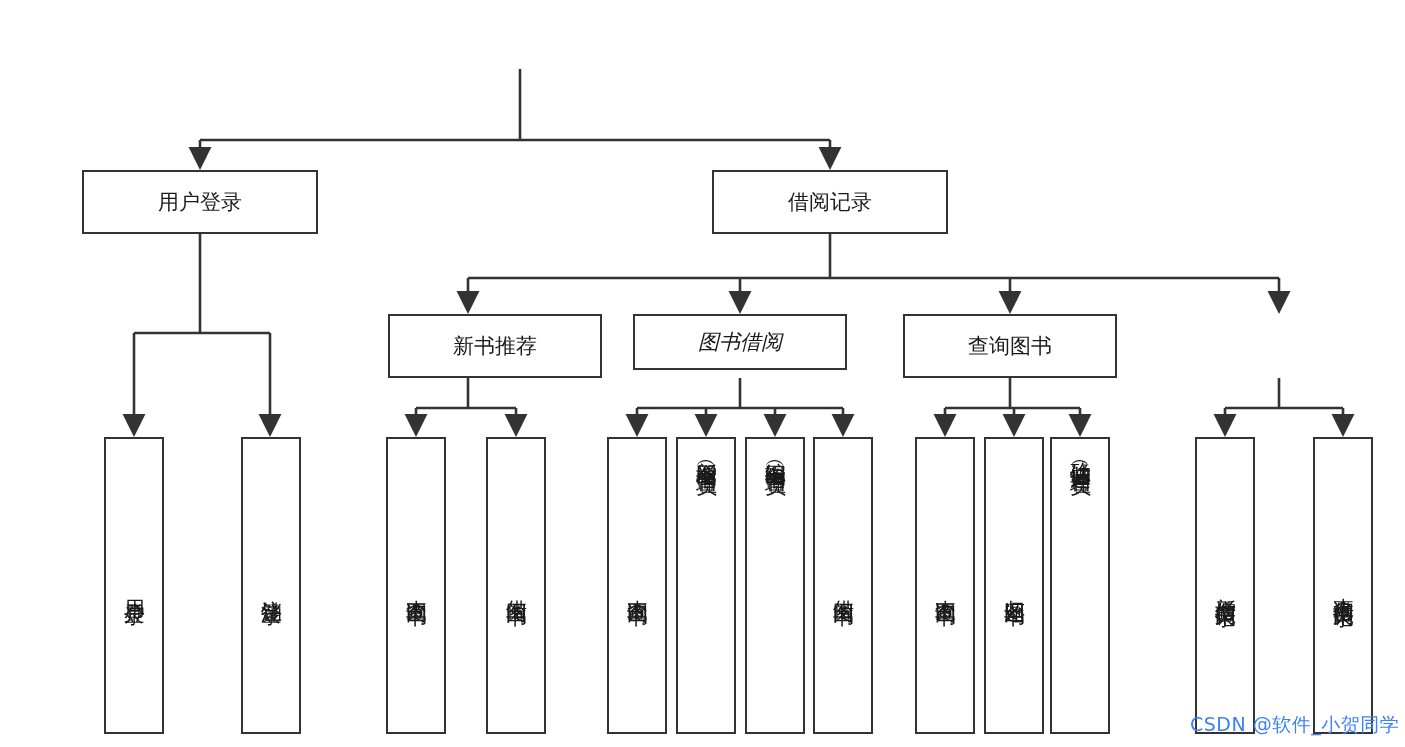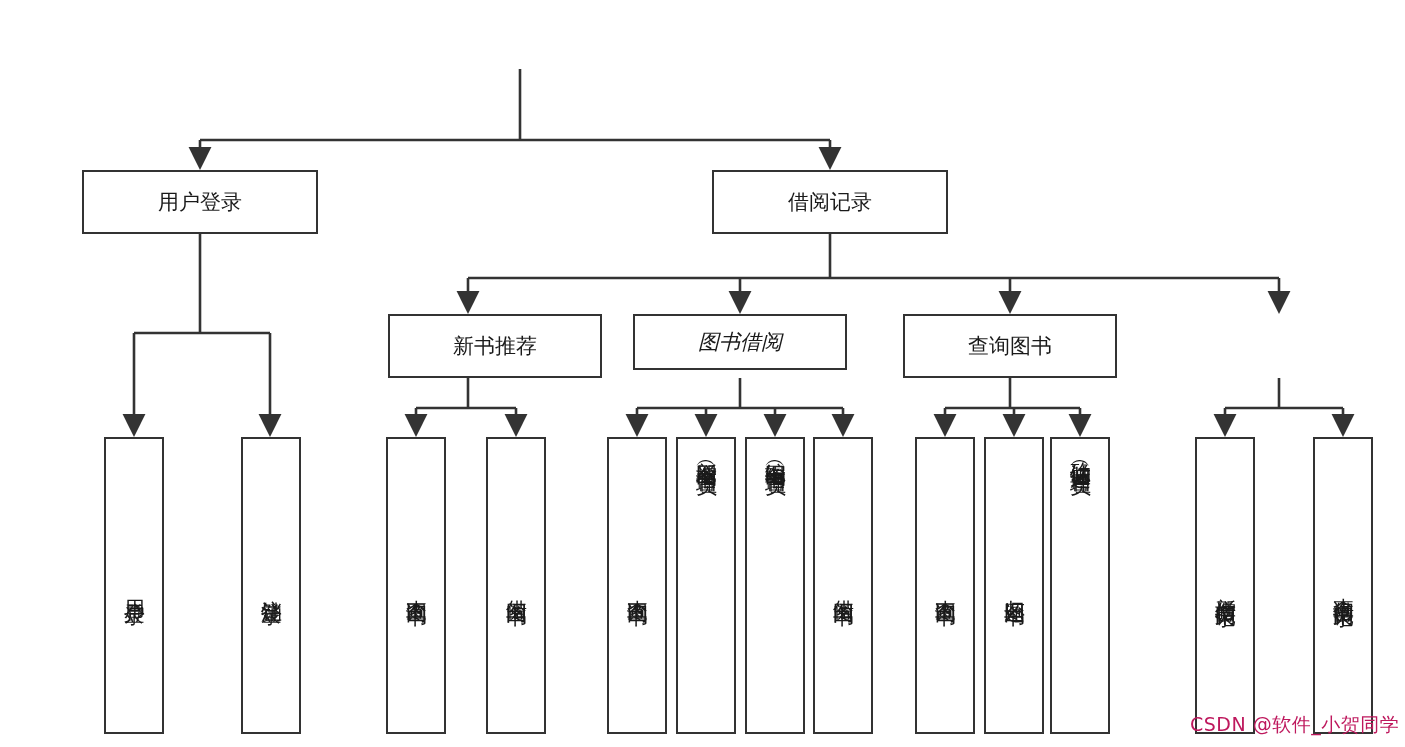--- a/index.html
+++ b/index.html
@@ -63,21 +63,21 @@
     white-space: nowrap;
     margin-top: 2px;
   }
   .node.vertical.center-text {
     align-items: center;
     padding-top: 0;
   }
   .watermark {
     position: absolute;
     font-size: 19px;
-    color: #be185d;
+    color: #3b82f6;
     white-space: nowrap;
     letter-spacing: 0.5px;
     left: 1190px;
     top: 712px;
   }
 </style>
 </head>
 <body>
 
 <div id="diagram-root">

